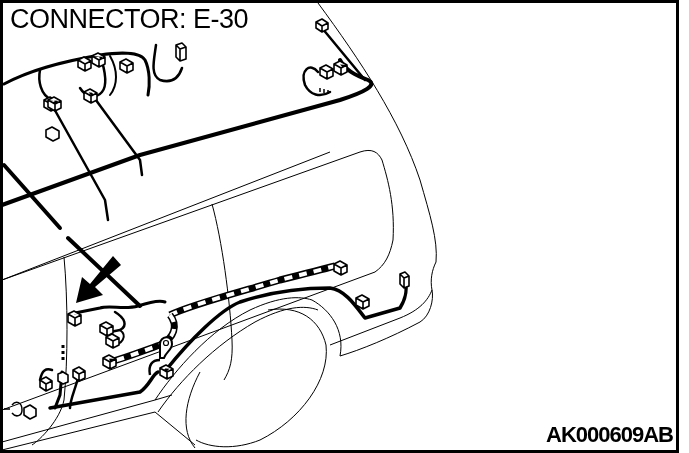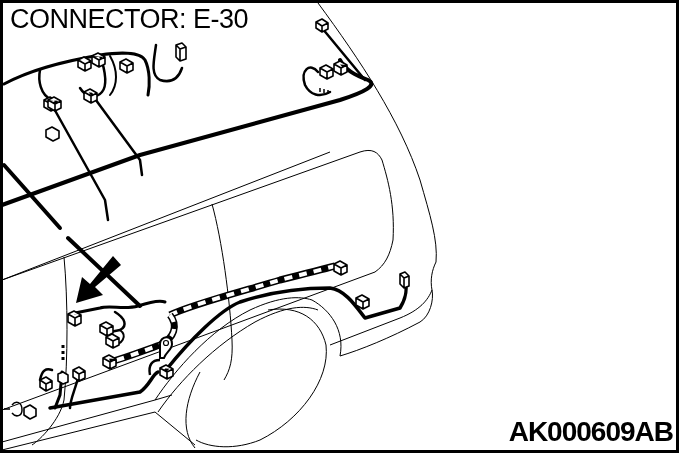--- a/index.html
+++ b/index.html
@@ -10,21 +10,21 @@
     }
     .title {
       position: absolute; left: 10px; top: 6px;
       font-family: "Liberation Sans", sans-serif;
       font-size: 27px; letter-spacing: -0.5px; color: #000;
       line-height: 1; white-space: nowrap;
     }
     .code {
       position: absolute; right: 16px; bottom: 7px;
       font-family: "Liberation Sans", sans-serif;
-      font-weight: bold; font-size: 28px; letter-spacing: -1px; color: #000;
+      font-weight: bold; font-size: 22px; letter-spacing: -1px; color: #000;
       line-height: 1; white-space: nowrap;
     }
     svg { position: absolute; left: 0; top: 0; }
   </style>
 </head>
 <body>
 
 <div class="frame">
 
   <svg width="689" height="453" viewBox="0 0 689 453">

